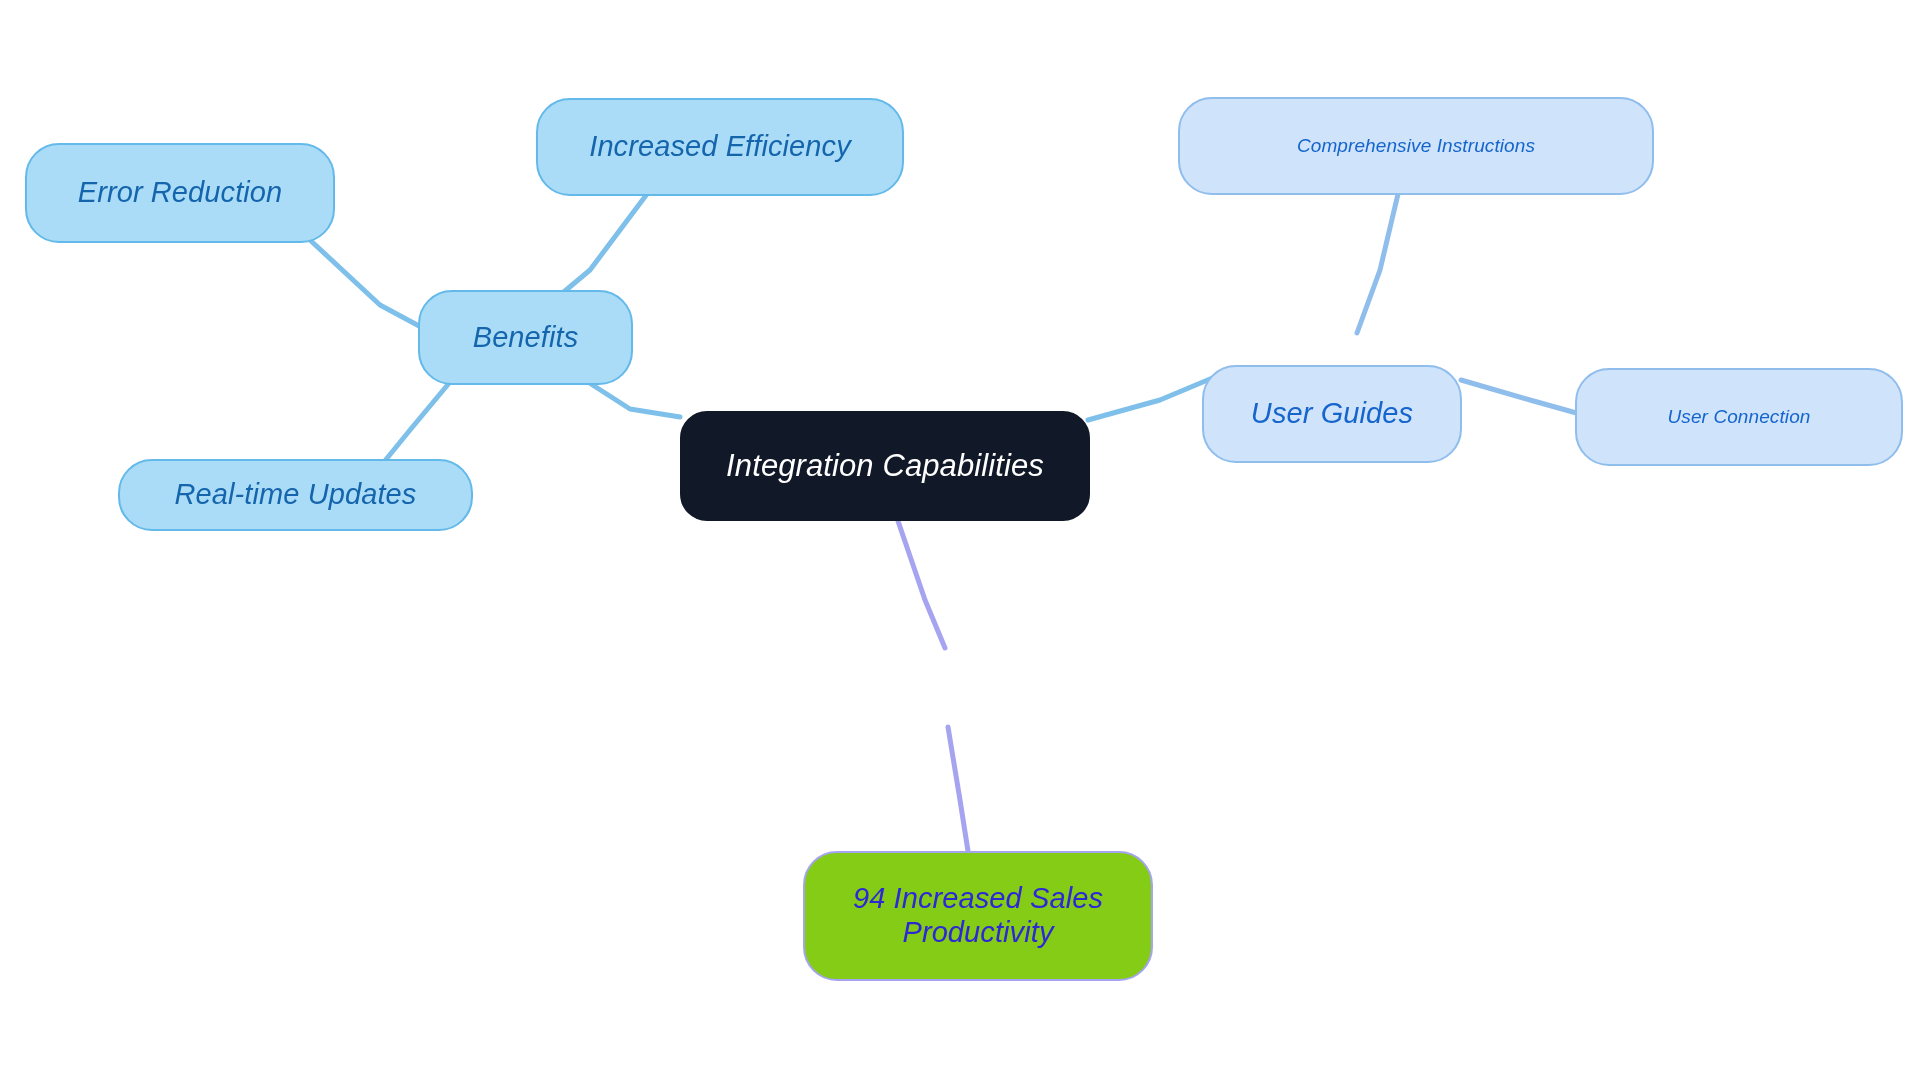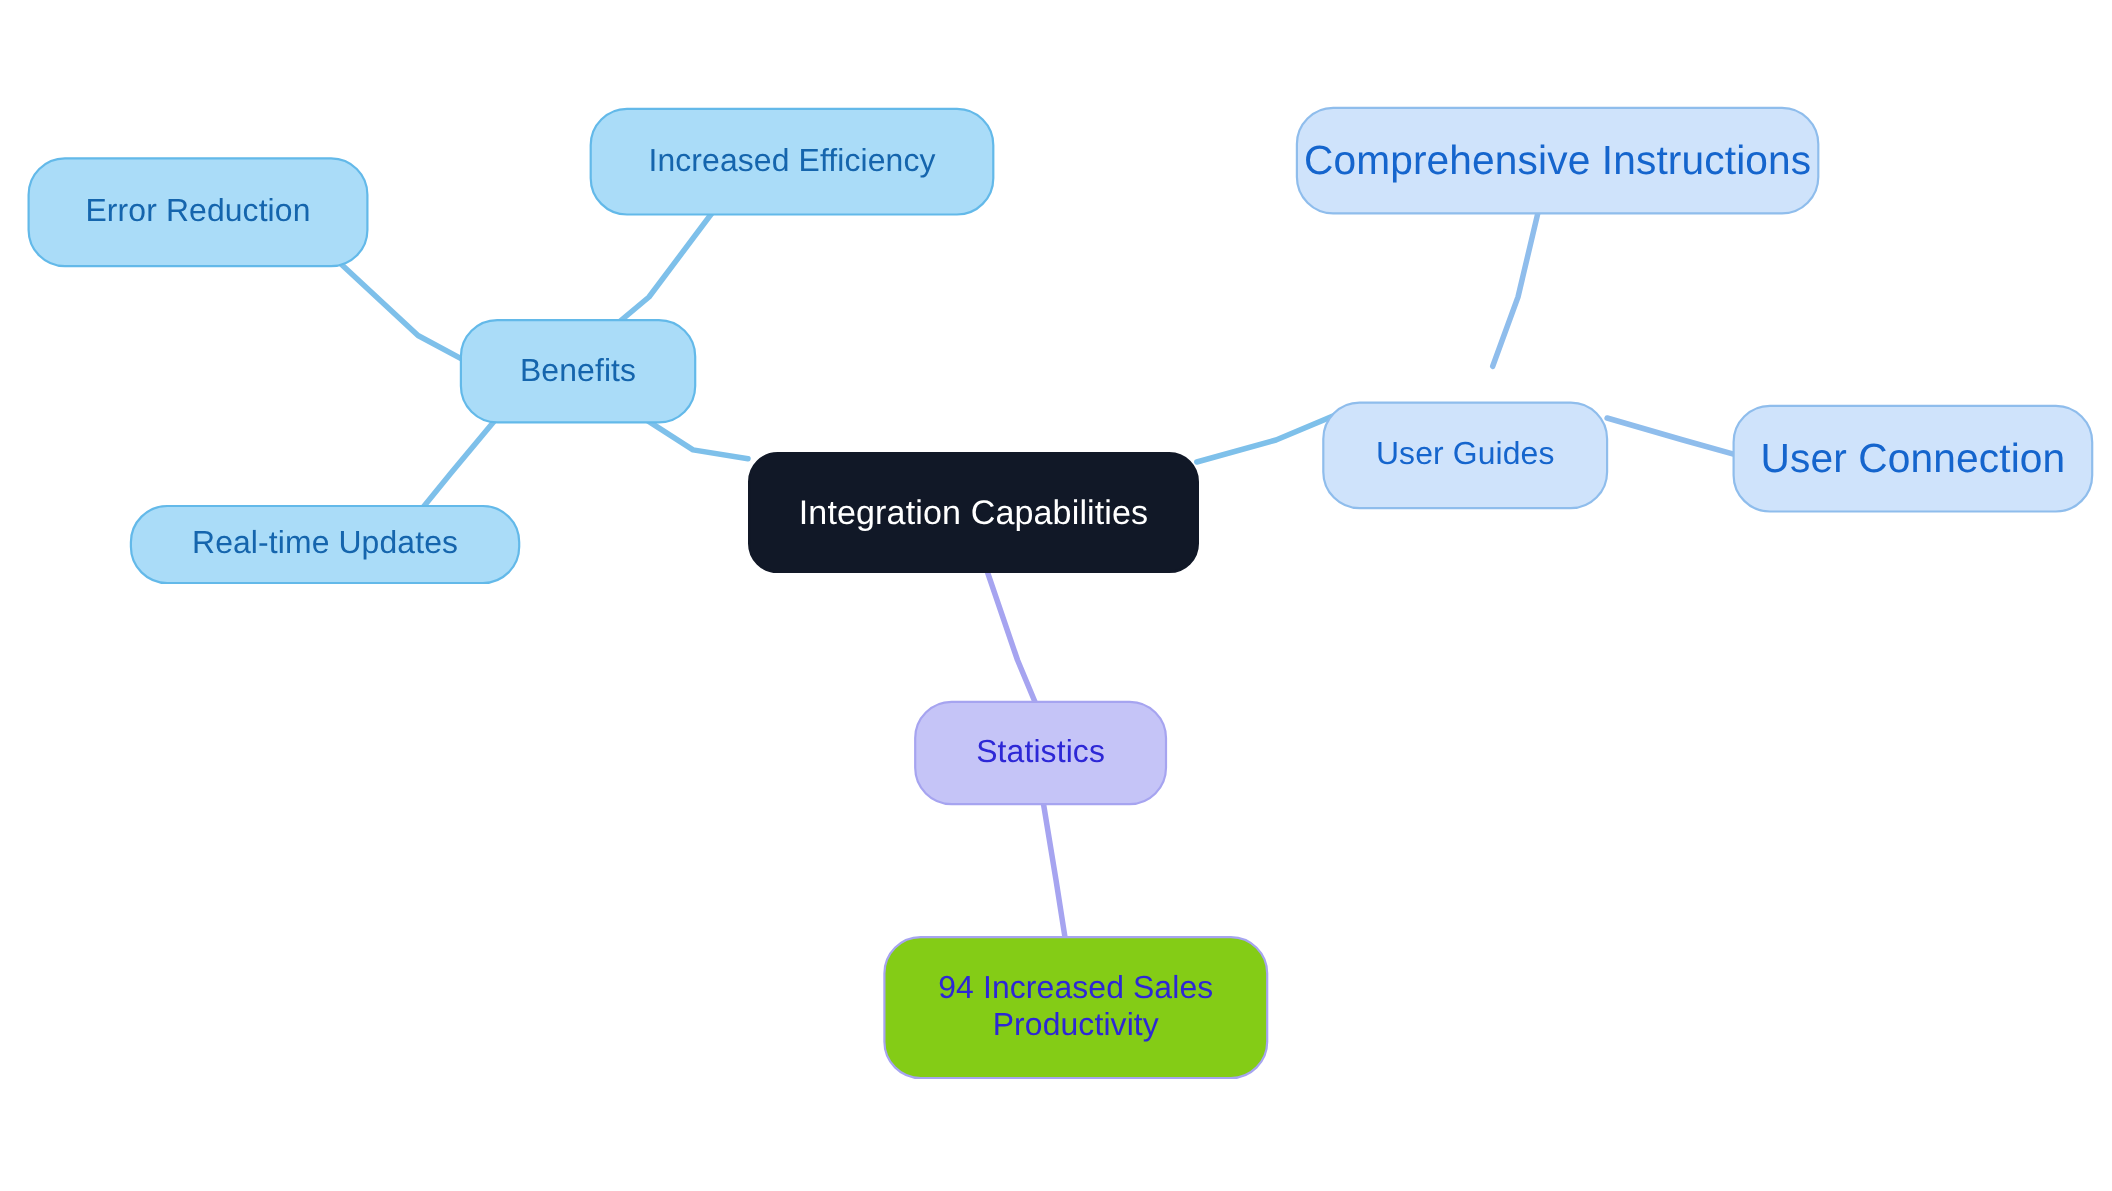--- a/index.html
+++ b/index.html
@@ -30,20 +30,21 @@
     display: flex;
     align-items: center;
     justify-content: center;
     text-align: center;
     border-radius: 34px;
     border-style: solid;
     border-width: 2px;
     line-height: 1.17;
     white-space: pre-line;
     letter-spacing: 0.1px;
+    font-style: italic;
   }
   .node-root {
     background: #111827;
     border-color: #111827;
     color: #ffffff;
     font-size: 31px;
     border-radius: 27px;
   }
   .node-blue-branch {
     background: #aadcf8;
@@ -61,21 +62,21 @@
     background: #cfe3fb;
     border-color: #8fbdec;
     color: #1565cd;
     font-size: 29px;
     margin-top: 43px;
   }
   .node-lightblue-leaf {
     background: #cfe3fb;
     border-color: #8fbdec;
     color: #1565cd;
-    font-size: 37px;
+    font-size: 19px;
   }
   .node-purple-branch {
     background: #c5c4f7;
     border-color: #a6a4f0;
     color: #2d27d6;
     font-size: 29px;
   }
   .node-purple-leaf {
     background: #84cc16;
     border-color: #a6a4f0;
@@ -109,18 +110,17 @@
   <div class="node node-blue-leaf" style="left:536px; top:98px; width:368px; height:98px;">Increased Efficiency</div>
 
   <div class="node node-blue-leaf" style="left:118px; top:459px; width:355px; height:72px;">Real-time Updates</div>
 
   <div class="node node-lightblue-branch" style="left:1202px; top:322px; width:260px; height:98px;">User Guides</div>
 
   <div class="node node-lightblue-leaf" style="left:1178px; top:97px; width:476px; height:98px;">Comprehensive Instructions</div>
 
   <div class="node node-lightblue-leaf" style="left:1575px; top:368px; width:328px; height:98px;">User Connection</div>
 
-  <div class="node node-purple-branch" style="left:831px; top:637px; width:230px; height:95px;">Statistics</div>
 
   <div class="node node-purple-leaf" style="left:803px; top:851px; width:350px; height:130px;">94 Increased Sales
 Productivity</div>
 
 </div>
 
 </body></html>

